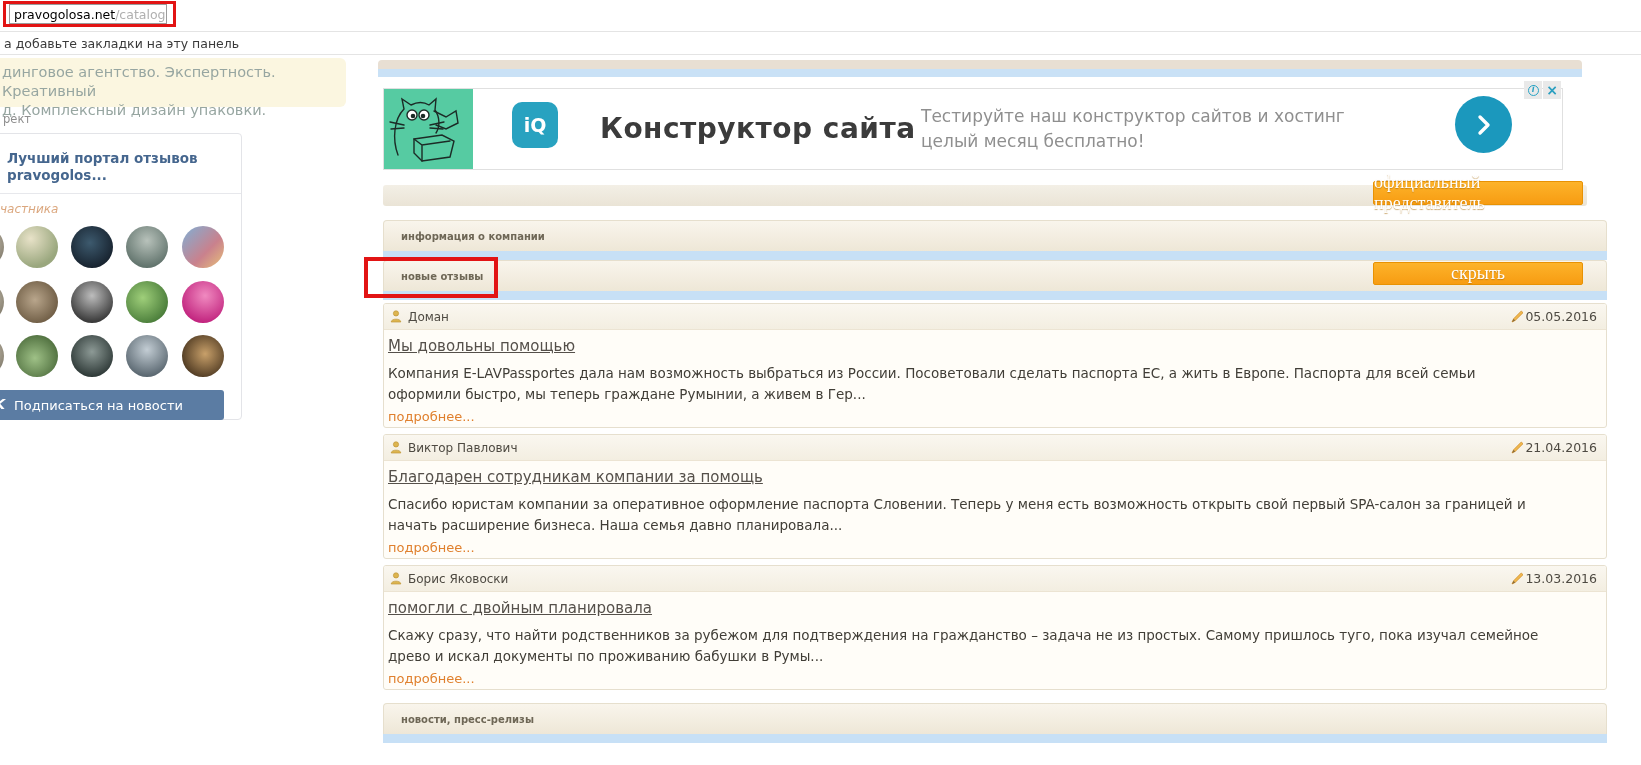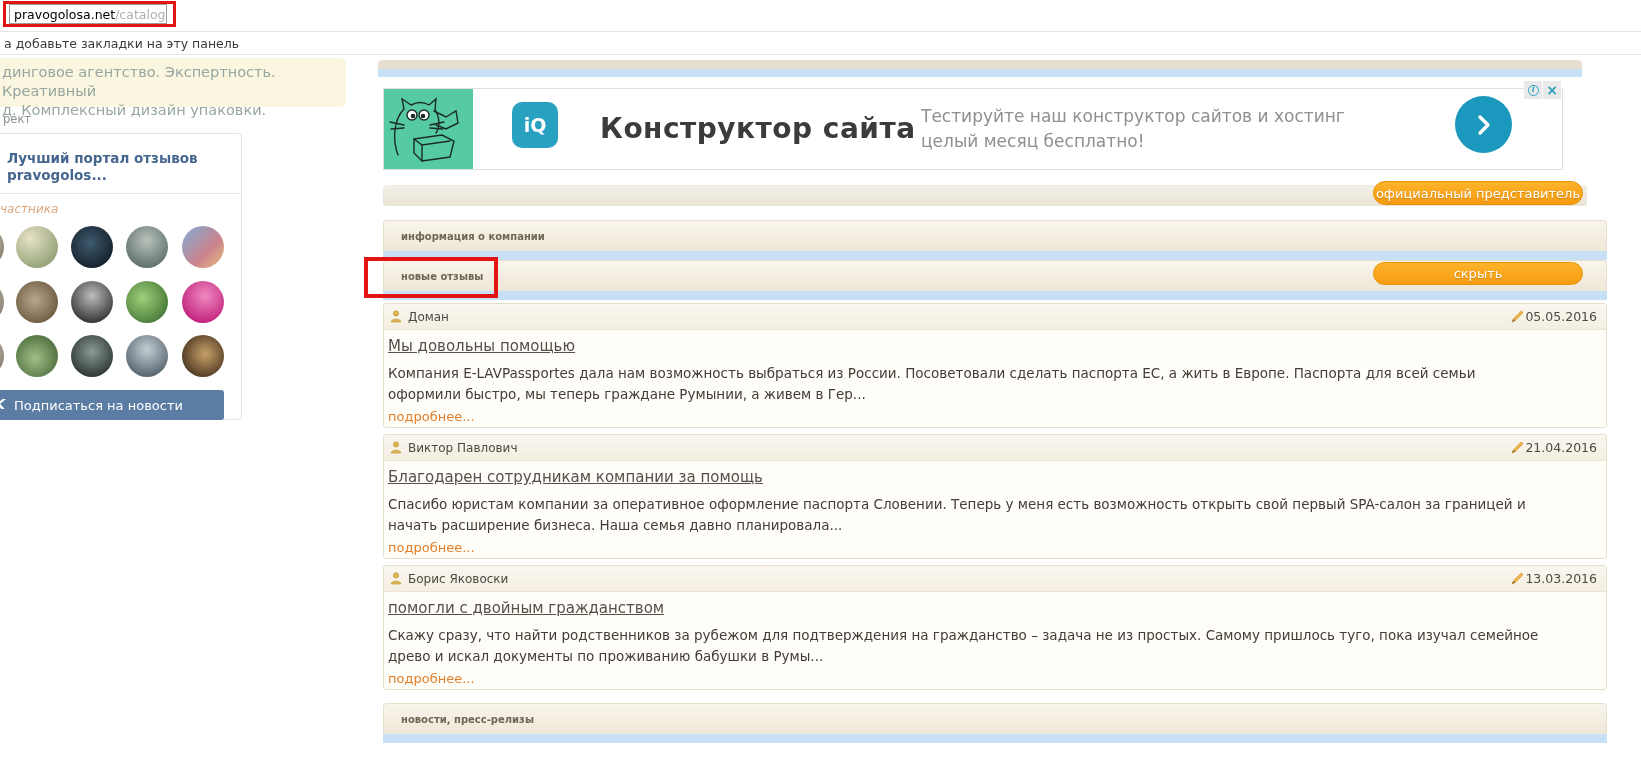--- a/index.html
+++ b/index.html
@@ -77,22 +77,22 @@
     justify-content:center; cursor:pointer; }
   .ico-info { left:1140px; top:-8px; }
   .ico-close { left:1159px; top:-8px; font-size:14px; font-weight:bold; color:#2a9fc0; }
   .info-ring { width:11px; height:11px; border:1.5px solid #29a3c4; border-radius:50%;
     color:#29a3c4; font-size:8px; line-height:8px; display:flex; align-items:center;
     justify-content:center; font-style:italic; font-weight:bold; }
 
   .official-bar { left:0; top:185px; width:1204px; height:21px; border-radius:3px;
     background:linear-gradient(#f3efe6,#eae4d6); }
   .btn-orange { background:linear-gradient(#fdb32a,#f79c12); border:1px solid #e89203;
-    border-radius:12px; color:#fff; font-size:13px; display:flex; align-items:center;
-    justify-content:center; text-shadow:0 1px 1px rgba(160,100,0,.55); cursor:pointer; }
+    border-radius:2px; color:#fff; font-size:18px; display:flex; align-items:center;
+    justify-content:center; text-shadow:0 1px 1px rgba(160,100,0,.55); cursor:pointer;font-family:Liberation Serif, serif; }
   .official-btn { left:990px; top:181px; width:210px; height:24px; }
   .hide-btn { position:absolute; right:24px; top:2px; width:210px; height:23px; }
 
   .sec-hdr { left:0; width:1224px; cursor:pointer; }
   .sec-hdr .bar { height:31px; background:linear-gradient(#f9f5ec,#eee7d7);
     border:1px solid #e6dfcd; border-bottom:none; border-radius:4px 4px 0 0;
     display:flex; align-items:center; padding-left:17px;
     font-size:10px; font-weight:bold; color:#6e6756; }
   .sec-hdr .stripe { height:9px; background:#c7e0f6; }
   .hdr-info { top:220px; } .hdr-reviews { top:260px; } .hdr-news { top:703px; }
@@ -266,21 +266,21 @@
         <span class="rev-author">Борис Яковоски</span>
         <span class="rev-right">
           <svg width="15" height="15" viewBox="0 0 15 15">
             <path d="M2 13 L3.6 9.8 L11.3 2 L13 3.7 L5.2 11.4 Z" fill="#f2b94e" stroke="#cf8f2e" stroke-width="0.8"></path>
             <path d="M2 13 L3.6 9.8 L5.2 11.4 Z" fill="#8a6d3b"></path>
           </svg>
           <span class="rev-date">13.03.2016</span>
         </span>
       </div>
       <div class="rev-content">
-        <span class="rev-title">помогли с двойным гражданством</span>
+        <span class="rev-title">помогли с двойным планировала</span>
         <div class="rev-text">Скажу сразу, что найти родственников за рубежом для подтверждения на гражданство – задача не из простых. Самому пришлось туго, пока изучал семейное древо и искал документы по проживанию бабушки в Румы...</div>
         <div class="rev-more">подробнее...</div>
       </div>
     </div>
 
   </div>
 
   <div class="abs sec-hdr hdr-news">
     <div class="bar">
         <span>новости, пресс-релизы</span>

